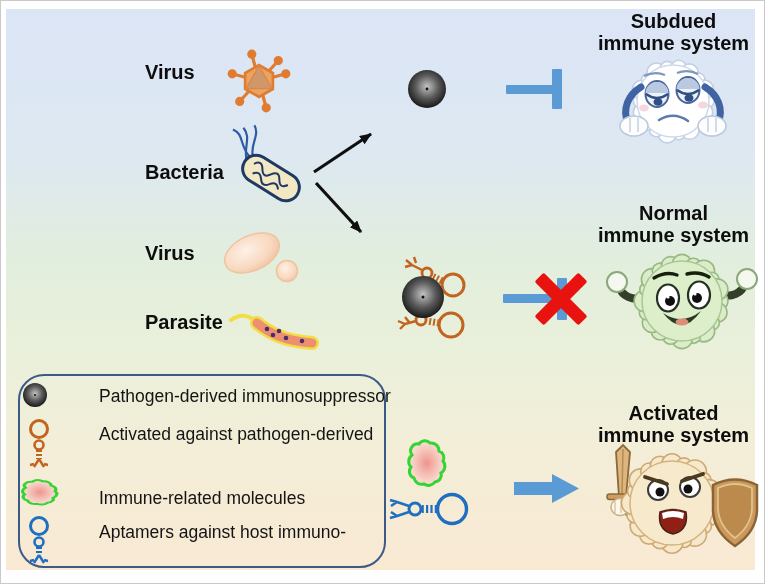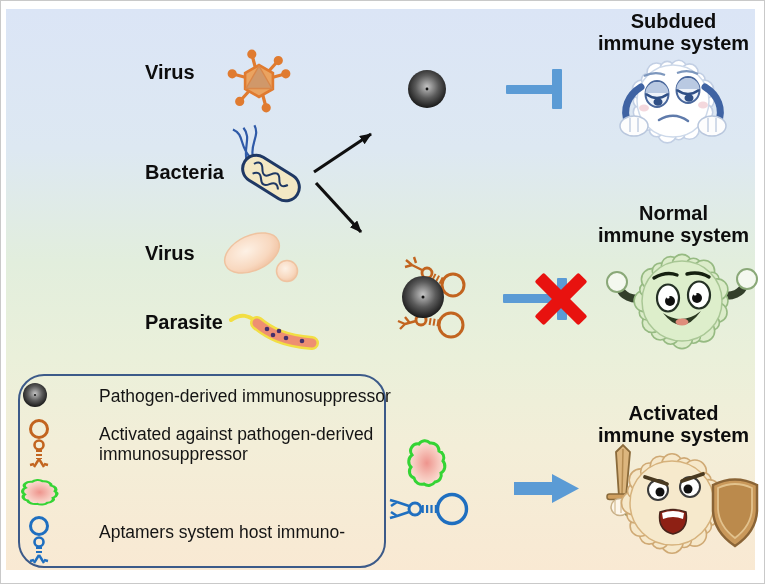--- a/index.html
+++ b/index.html
@@ -300,18 +300,20 @@
     <span>Activated</span>
     <span>immune system</span>
   </div>
 
   <div class="legend-box"></div>
   <div class="legend-item" style="top:385px">
     <span>Pathogen-derived immunosuppressor</span>
   </div>
   <div class="legend-item" style="top:423px">
     <span>Activated against pathogen-derived</span>
-    <span>immunosuppressor</span>
+  </div>
+  <div class="legend-item" style="top:487px">
+    <span>Immune-related molecules</span>
   </div>
   <div class="legend-item" style="top:521px">
-    <span>Aptamers system host immuno-</span>
+    <span>Aptamers against host immuno-</span>
   </div>
 </div>
 
 </body></html>

